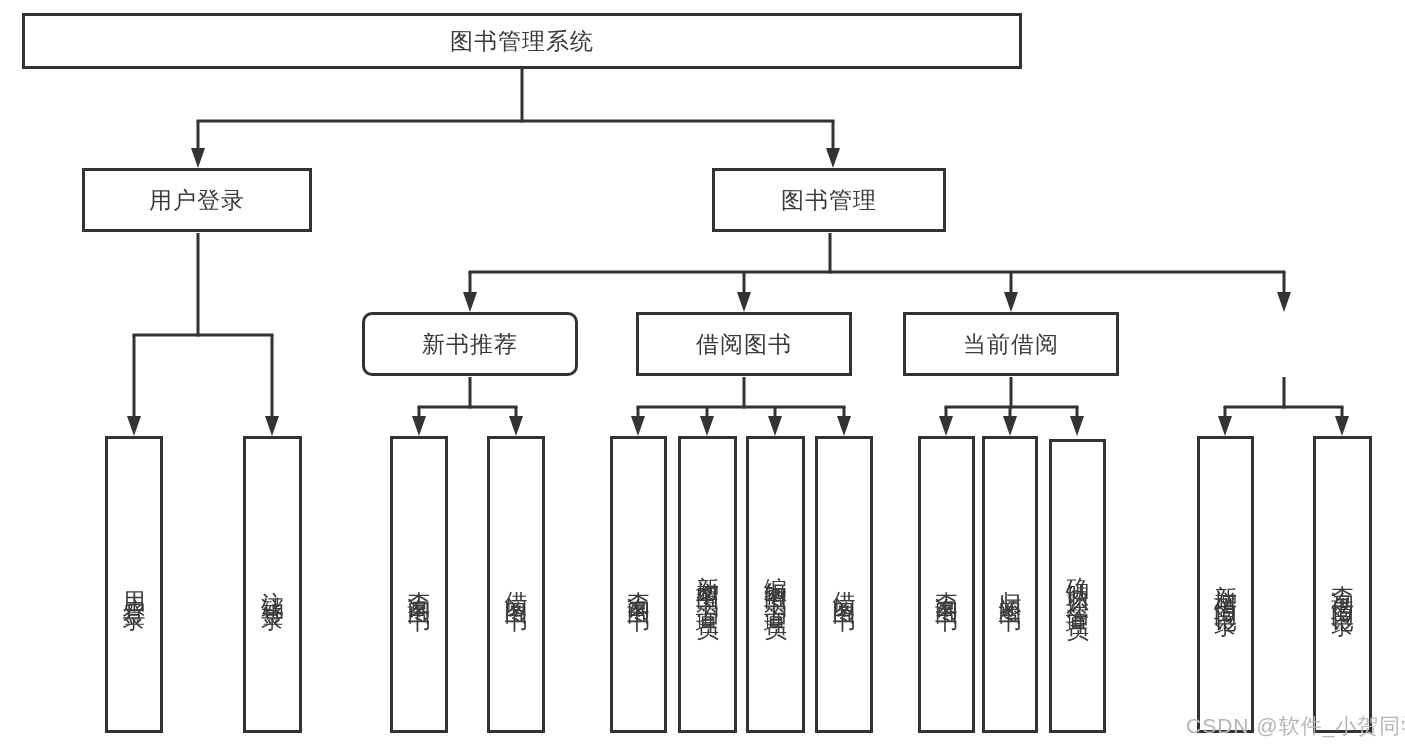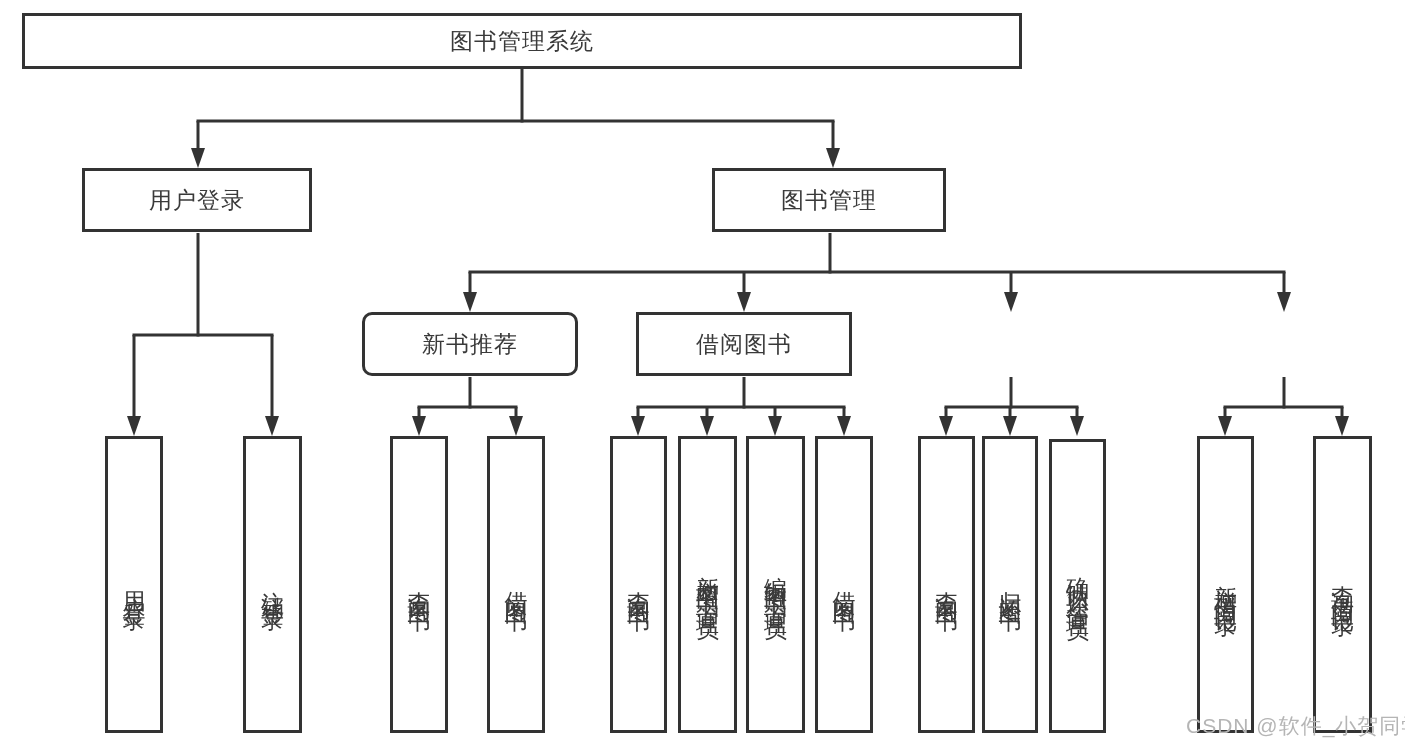--- a/index.html
+++ b/index.html
@@ -129,20 +129,21 @@
     </g>
   </svg>
 
   <div class="node root-node">图书管理系统</div>
 
   <div class="node h-node" style="left:82px;top:168px;width:230px;">用户登录</div>
   <div class="node h-node" style="left:712px;top:168px;width:234px;">图书管理</div>
 
   <div class="node h-node" style="left:362px;top:312px;width:216px;border-radius:10px;">新书推荐</div>
   <div class="node h-node" style="left:636px;top:312px;width:216px;">借阅图书</div>
+  <div class="node h-node" style="left:903px;top:312px;width:216px;">当前借阅</div>
 
   <div class="leaf" style="left:105px;width:58px;">用户登录</div>
   <div class="leaf" style="left:243px;width:59px;">注销登录</div>
 
   <div class="leaf" style="left:390px;width:58px;">查询图书</div>
   <div class="leaf" style="left:487px;width:58px;">借阅图书</div>
 
   <div class="leaf" style="left:610px;width:57px;">查询图书</div>
   <div class="leaf" style="left:678px;width:59px;">新增图书（管理员）</div>
   <div class="leaf" style="left:746px;width:59px;">编辑图书（管理员）</div>

